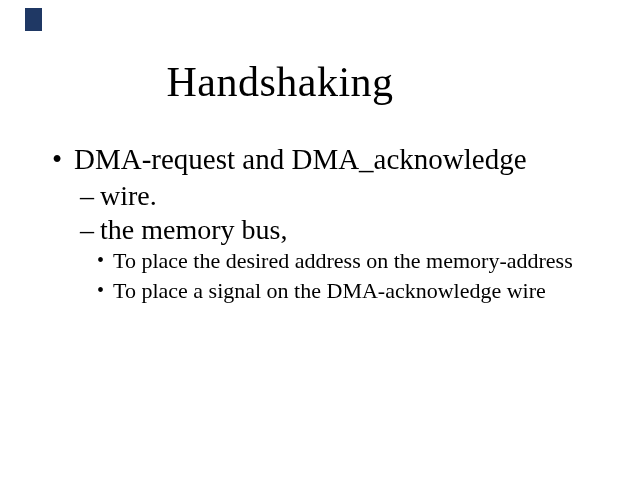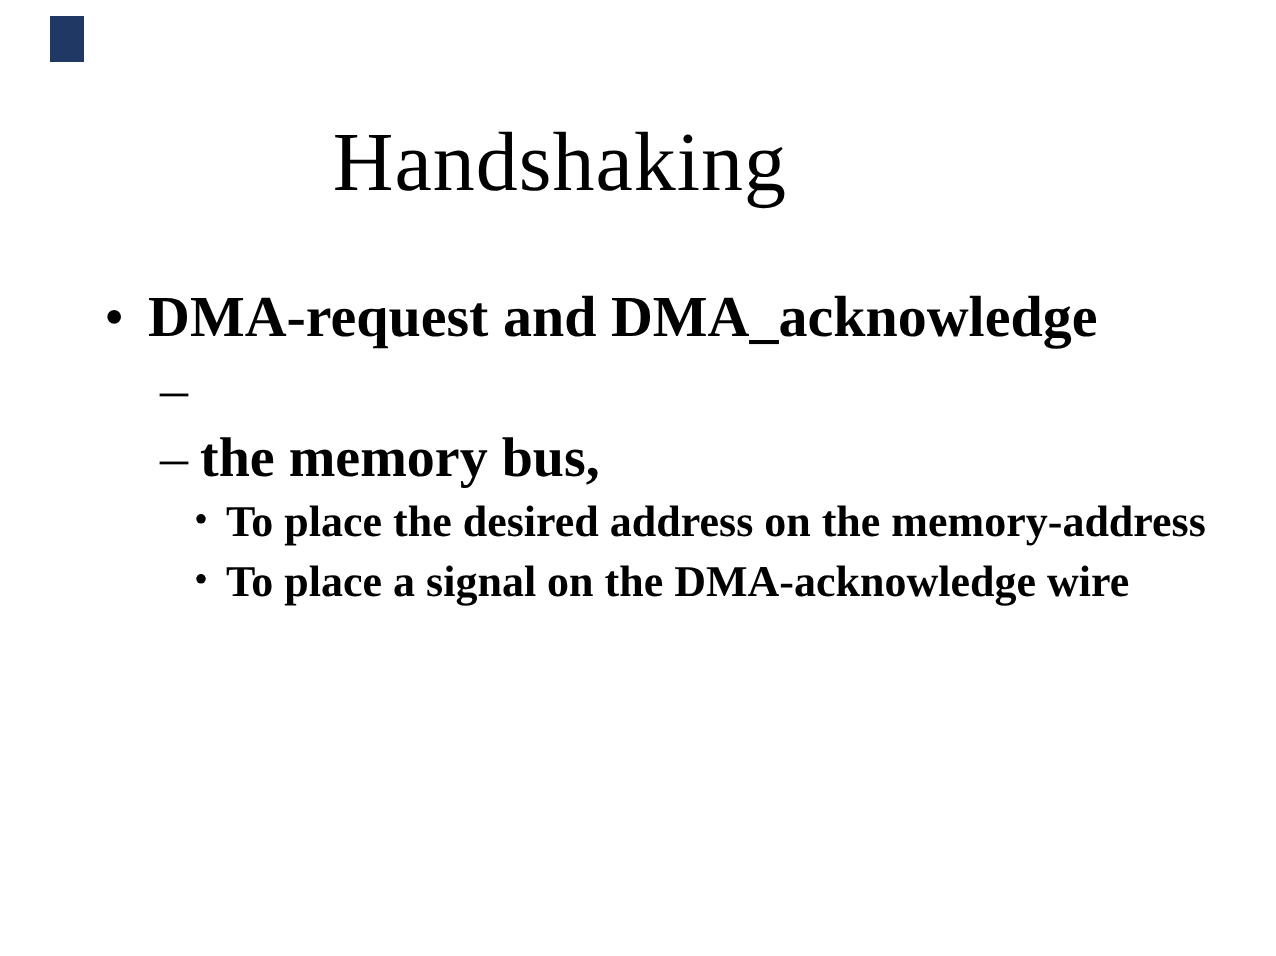--- a/index.html
+++ b/index.html
@@ -49,21 +49,20 @@
   .item {
     display: flex;
     align-items: flex-start;
   }
   .marker {
     flex: 0 0 auto;
     text-align: left;
   }
   .text {
     flex: 1 1 auto;
-    font-weight: bold;
   }
   
   .lvl1 {
     margin-left: 52px;
     font-size: 29px;
     line-height: 34px;
   }
   .lvl1 .marker { width: 22px; }
   
   .lvl2 {
@@ -97,20 +96,21 @@
   <div class="content">
 
     <div class="item lvl1">
       <span class="marker">•</span>
       <span class="text">DMA-request and DMA_acknowledge</span>
     </div>
 
     <div class="item lvl2 lvl2-a">
       <span class="marker">–</span>
       <span class="text">
+        <div>wire.</div>
       </span>
     </div>
 
     <div class="item lvl2 lvl2-b">
       <span class="marker">–</span>
       <span class="text">
         <div>the memory bus,</div>
       </span>
     </div>
 

